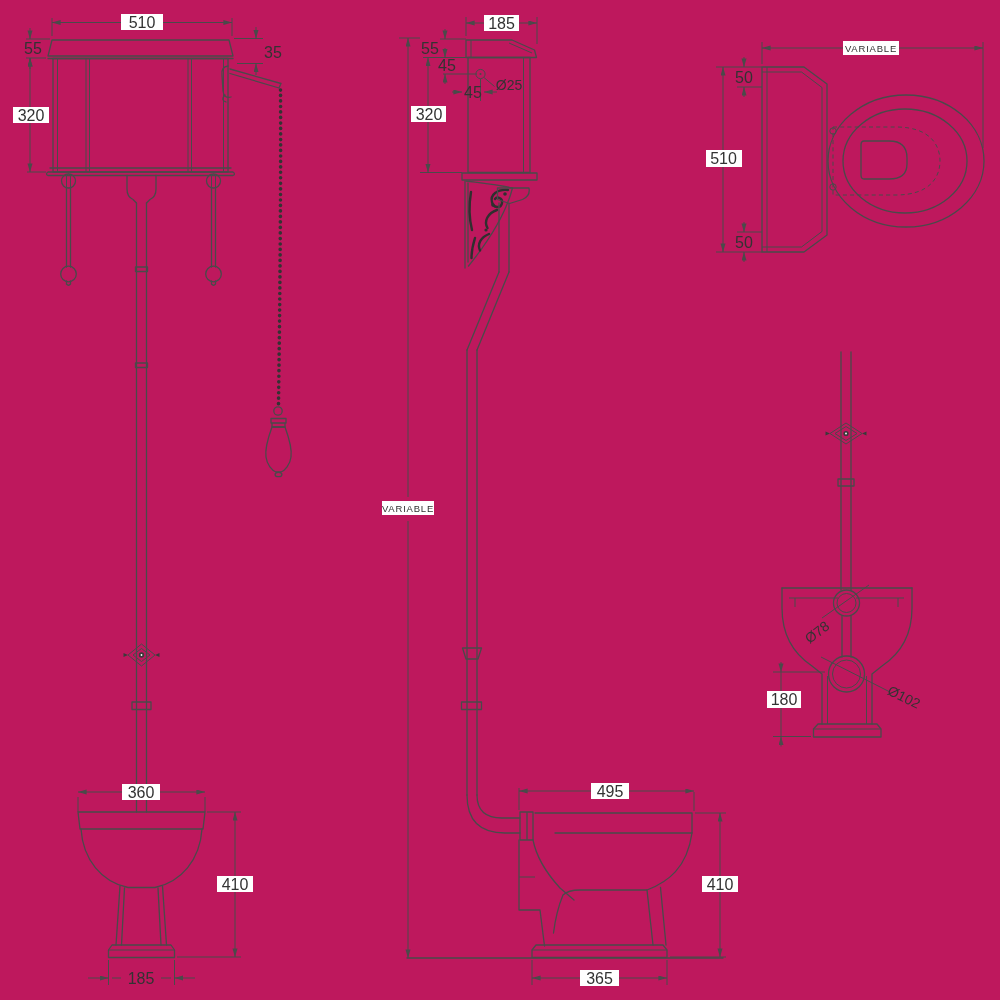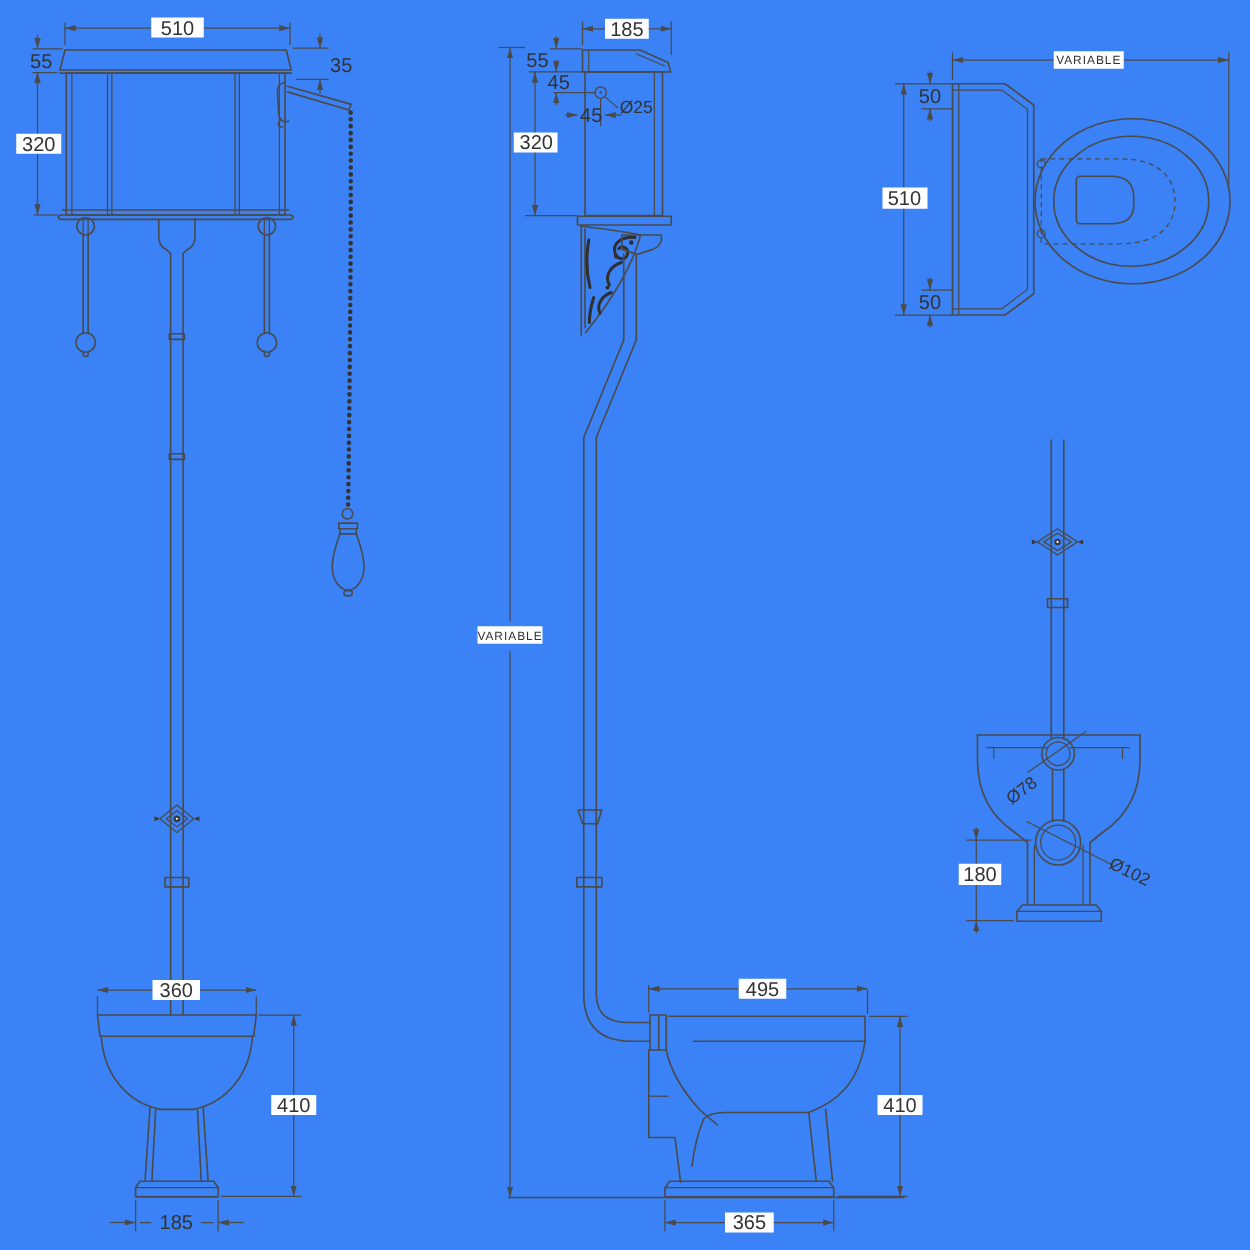--- a/index.html
+++ b/index.html
@@ -1,16 +1,16 @@
 <!DOCTYPE html>
 <html><head>
 <meta charset="utf-8">
 <style>
   html,body{margin:0;padding:0;background:#fff;}
-  .stage{width:1000px;height:1000px;position:relative;background:#3b82f6;overflow:hidden;}
+  .stage{width:1000px;height:1000px;position:relative;background:#be185d;overflow:hidden;}
   svg{display:block;}
   .ln{fill:none;stroke:#4a4a4a;stroke-width:1.3;stroke-linejoin:round;stroke-linecap:round;}
   .lt{fill:none;stroke:#4a4a4a;stroke-width:1;stroke-linejoin:round;}
   .dim{fill:none;stroke:#4a4a4a;stroke-width:1;}
   .orn{fill:none;stroke:#2f2f2f;stroke-width:2.4;stroke-linecap:round;}
   .chain{fill:none;stroke:#333;stroke-width:3.6;stroke-dasharray:0.1 5.4;stroke-linecap:round;}
   .wh{fill:#fff;stroke:none;}
   text{font-family:"Liberation Sans","DejaVu Sans",sans-serif;fill:#333;}
   .num{font-size:16px;text-anchor:middle;}
   .sm{font-size:14px;text-anchor:middle;}

